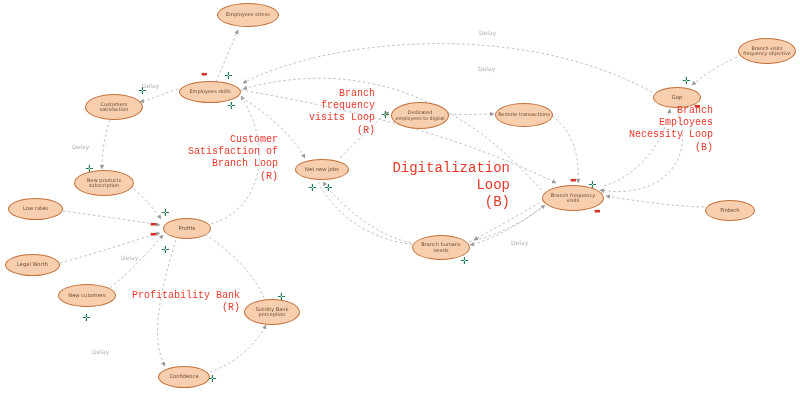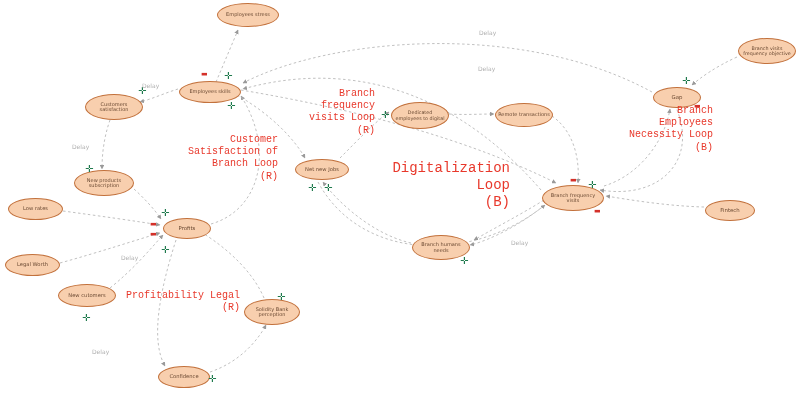--- a/index.html
+++ b/index.html
@@ -194,21 +194,21 @@
   <div class="loop-label" id="l1" style="left: 285px; top: 88px; width: 90px; font-size: 10px; color: rgb(232, 56, 43);">Branch
 frequency
 visits Loop
 (R)</div>
   <div class="loop-label" id="l2" style="left: 390px; top: 160px; width: 120px; font-size: 14px; color: rgb(232, 56, 43);">Digitalization Loop
 (B)</div>
   <div class="loop-label" id="l3" style="left: 608px; top: 105px; width: 105px; font-size: 10px; color: rgb(232, 56, 43);">Branch
 Employees
 Necessity Loop
 (B)</div>
-  <div class="loop-label" id="l4" style="left: 125px; top: 290px; width: 115px; font-size: 10px; color: rgb(232, 56, 43);">Profitability Legal
+  <div class="loop-label" id="l4" style="left: 125px; top: 290px; width: 115px; font-size: 10px; color: rgb(232, 56, 43);">Profitability Bank
 (R)</div>
 
   <div id="sign-layer">
       <div class="sign minus" style="left: 201px; top: 71px; font-size: 7px;">▬</div>
       <div class="sign plus" style="left: 224px; top: 71px;">✛</div>
       <div class="sign plus" style="left: 227px; top: 101px;">✛</div>
       <div class="sign plus" style="left: 138px; top: 86px;">✛</div>
       <div class="sign plus" style="left: 85px; top: 164px;">✛</div>
       <div class="sign plus" style="left: 161px; top: 208px;">✛</div>
       <div class="sign minus" style="left: 150px; top: 221px; font-size: 7px;">▬</div>

